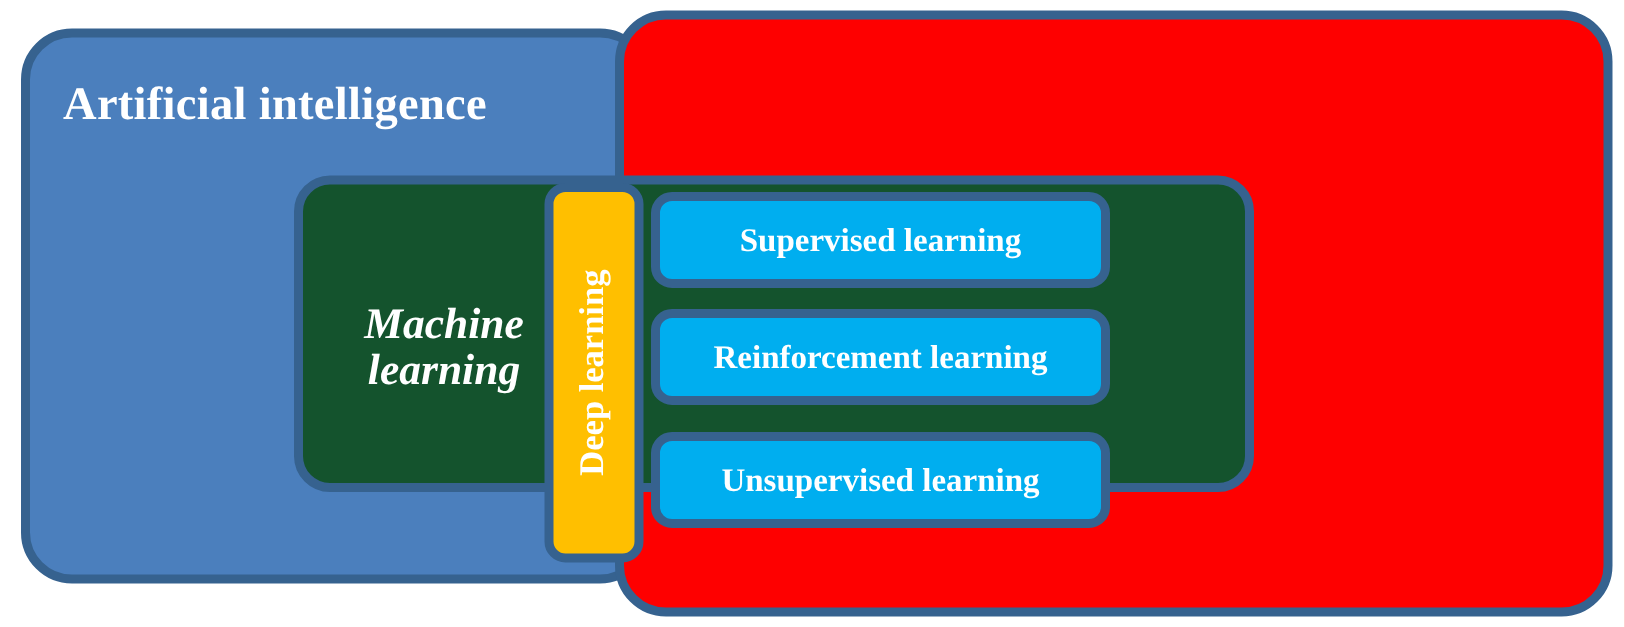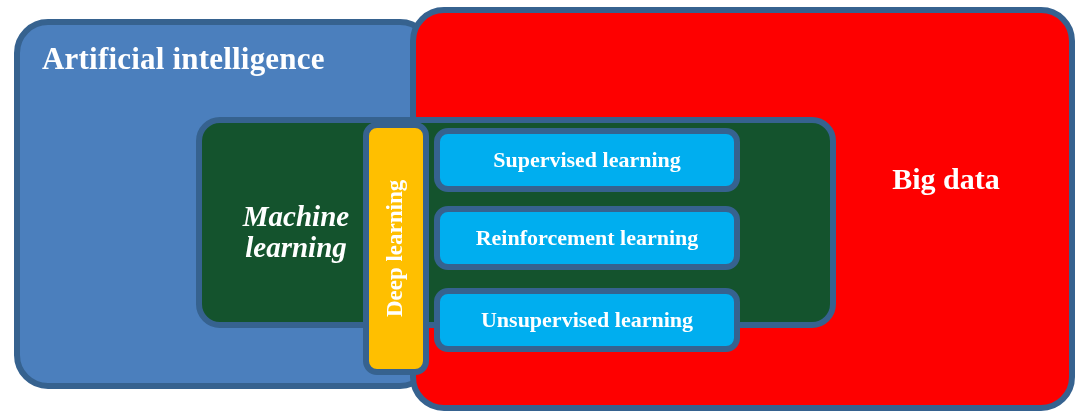--- a/index.html
+++ b/index.html
@@ -39,21 +39,21 @@
     background: #4b7fbd;
     border: 6px solid #36628f;
     border-radius: 34px;
     align-items: flex-start;
     justify-content: flex-start;
     z-index: 1;
   }
   #ai-label {
     position: absolute;
     left: 42px;
-    top: 42px;
+    top: 52px;
     font-size: 31px;
     letter-spacing: 0.2px;
     white-space: nowrap;
   }
 
   
   #bigdata-box {
     left: 410px;
     top: 7px;
     width: 665px;
@@ -130,21 +130,20 @@
 <body>
 
 <div id="canvas">
 
   <div class="box" id="ai-box">
   </div>
   <div id="ai-label" class="box" style="position:absolute;z-index:6;">Artificial intelligence</div>
 
   <div class="box" id="bigdata-box">
     <div id="bigdata-label">
-      <div>Big data</div>
     </div>
   </div>
 
   <div class="box" id="ml-box">
     <div id="ml-label">
       <div>Machine</div>
       <div>learning</div>
     </div>
   </div>
 

